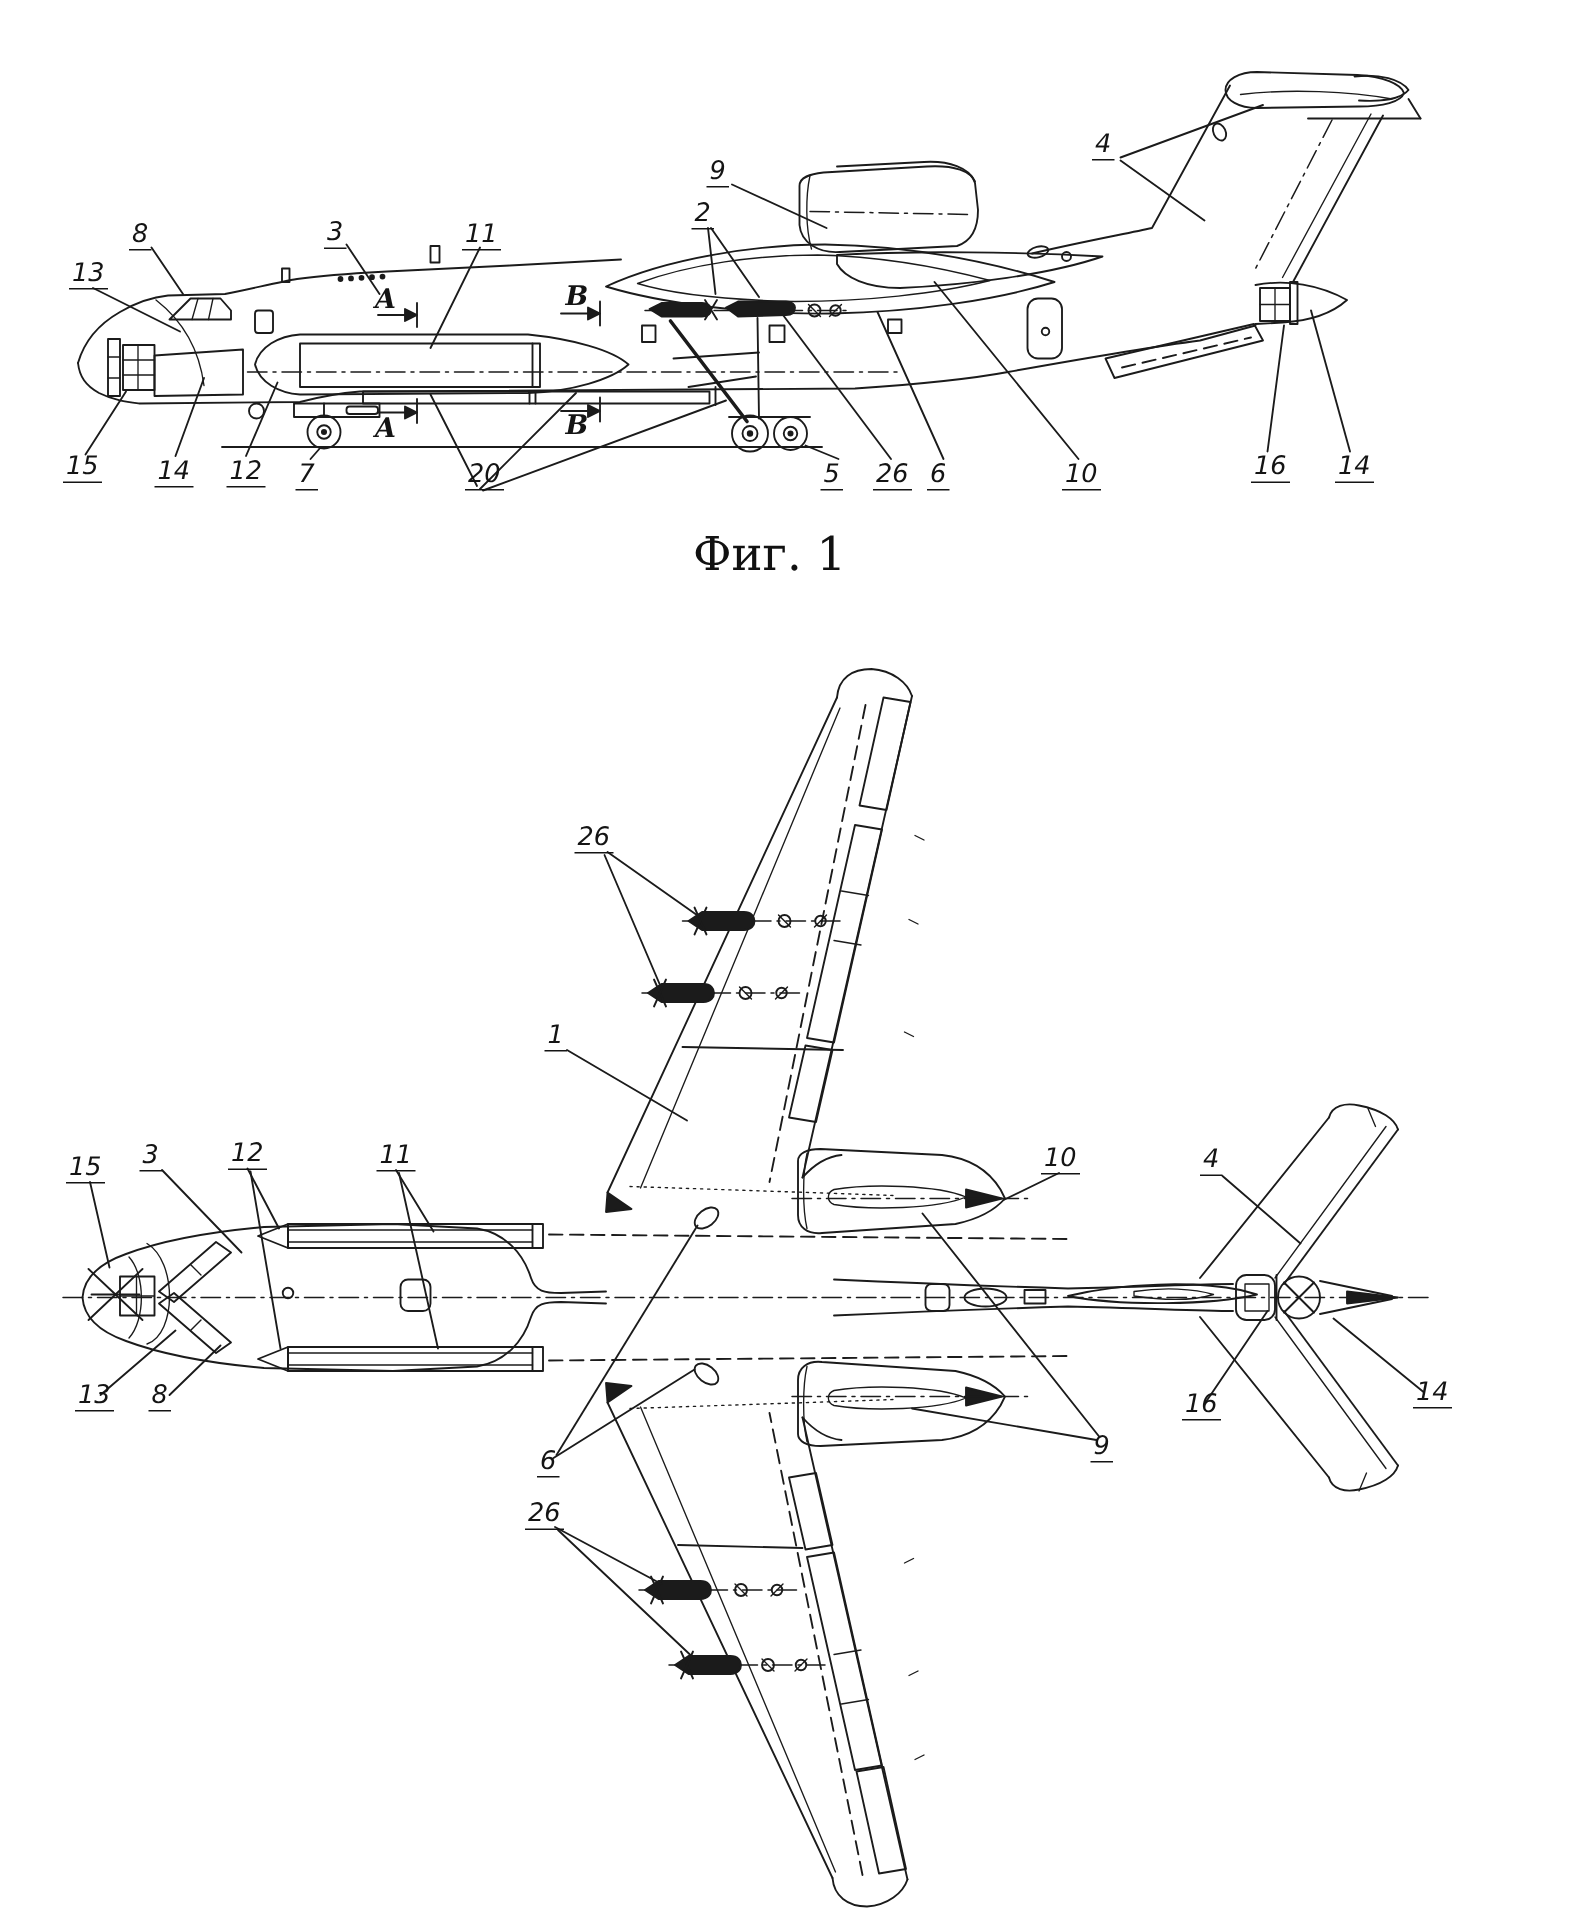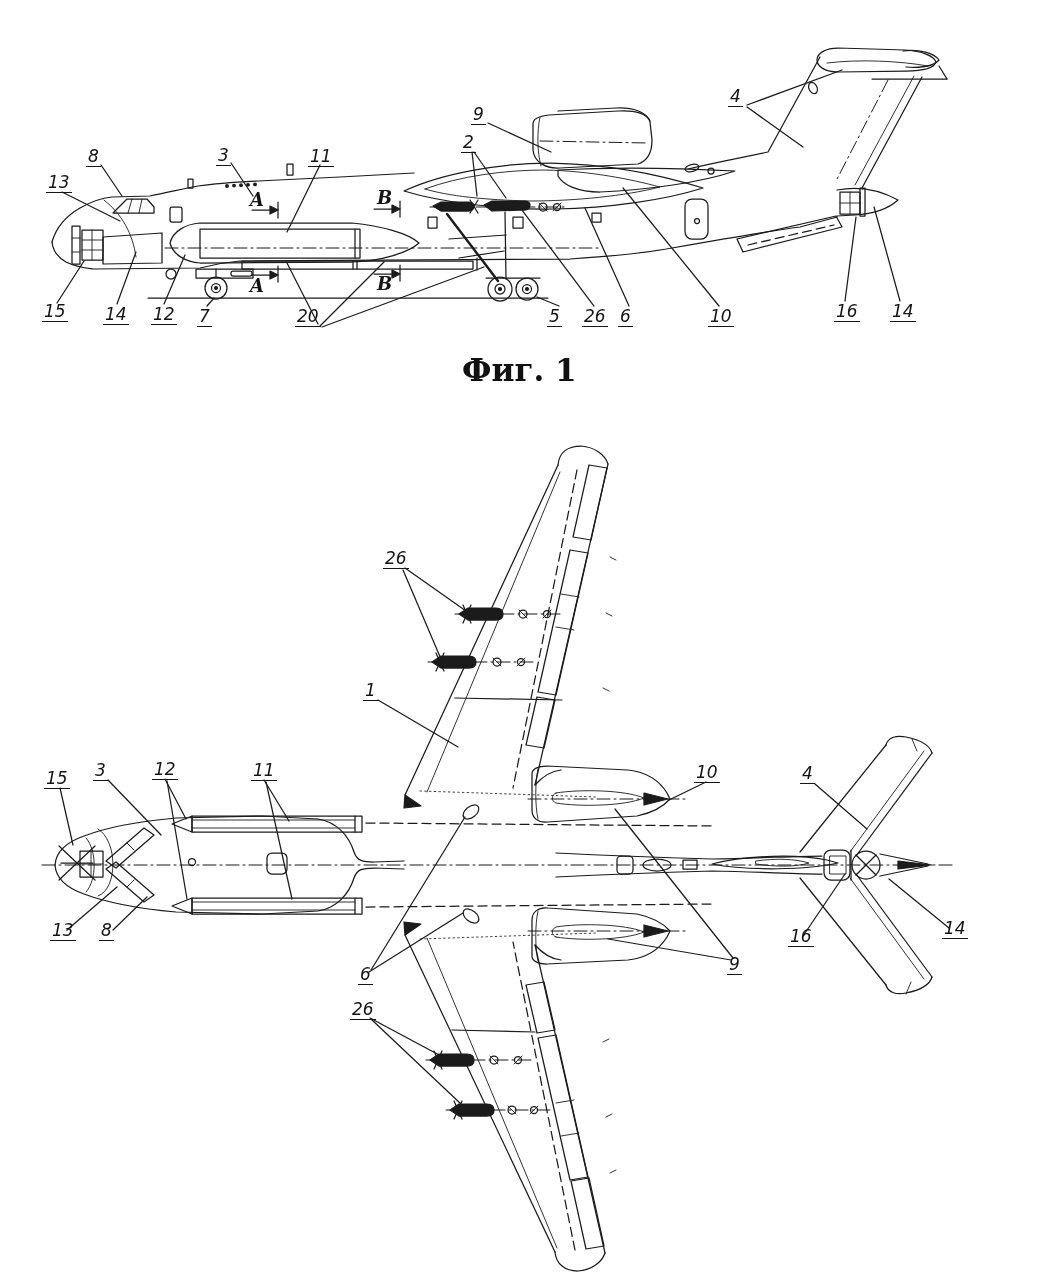--- a/index.html
+++ b/index.html
@@ -4,21 +4,21 @@
 <style>
   html,body{margin:0;padding:0;background:#fff;}
   #page{position:relative;width:1051px;height:1280px;background:#ffffff;overflow:hidden;
         font-family:"DejaVu Sans",sans-serif;}
   svg{position:absolute;left:0;top:0;}
   .lbl{position:absolute;font-style:italic;font-size:17px;line-height:17px;color:#141414;
        border-bottom:1.6px solid #141414;padding:0 2px 1px 2px;white-space:nowrap;}
   .sec{position:absolute;font-style:italic;font-size:18px;line-height:18px;color:#141414;
        font-family:"DejaVu Serif","Liberation Serif",serif;font-weight:bold;white-space:nowrap;}
   .caption{position:absolute;font-family:"DejaVu Serif","Liberation Serif",serif;
-       font-size:31px;color:#111;white-space:nowrap;font-weight:bold;}
+       font-size:31px;color:#111;white-space:nowrap;}
   
   .s path,.s line,.s rect,.s circle,.s ellipse,.s polyline{stroke:#1b1b1b;fill:none;stroke-width:1.25;
        stroke-linecap:round;stroke-linejoin:round;}
   .s .thin{stroke-width:0.9;}
   .s .thick{stroke-width:2.4;}
   .s .fill{fill:#1b1b1b;stroke:#1b1b1b;}
   .s .dash{stroke-dasharray:9 5;}
   .s .dashdot{stroke-dasharray:13 4 2 4;stroke-width:1;}
   .s .dot{stroke-dasharray:1.5 3.2;stroke-width:0.9;}
   .s .leader{stroke-width:1;}
@@ -376,21 +376,21 @@
 <span class="lbl" style="left:86px;top:148px">8</span>
 <span class="lbl" style="left:216px;top:147px">3</span>
 <span class="lbl" style="left:308px;top:148px">11</span>
 <span class="lbl" style="left:471px;top:106px">9</span>
 <span class="lbl" style="left:461px;top:134px">2</span>
 <span class="lbl" style="left:728px;top:88px">4</span>
 <span class="lbl" style="left:42px;top:303px">15</span>
 <span class="lbl" style="left:103px;top:306px">14</span>
 <span class="lbl" style="left:151px;top:306px">12</span>
 <span class="lbl" style="left:197px;top:308px">7</span>
-<span class="lbl" style="left:295px;top:308px">20</span>
+<span class="lbl" style="left:310px;top:308px">20</span>
 <span class="lbl" style="left:547px;top:308px">5</span>
 <span class="lbl" style="left:582px;top:308px">26</span>
 <span class="lbl" style="left:618px;top:308px">6</span>
 <span class="lbl" style="left:708px;top:308px">10</span>
 <span class="lbl" style="left:834px;top:303px">16</span>
 <span class="lbl" style="left:890px;top:303px">14</span>
 
 <span class="sec" style="left:250px;top:191px">A</span>
 <span class="sec" style="left:250px;top:277px">A</span>
 <span class="sec" style="left:377px;top:189px">B</span>

